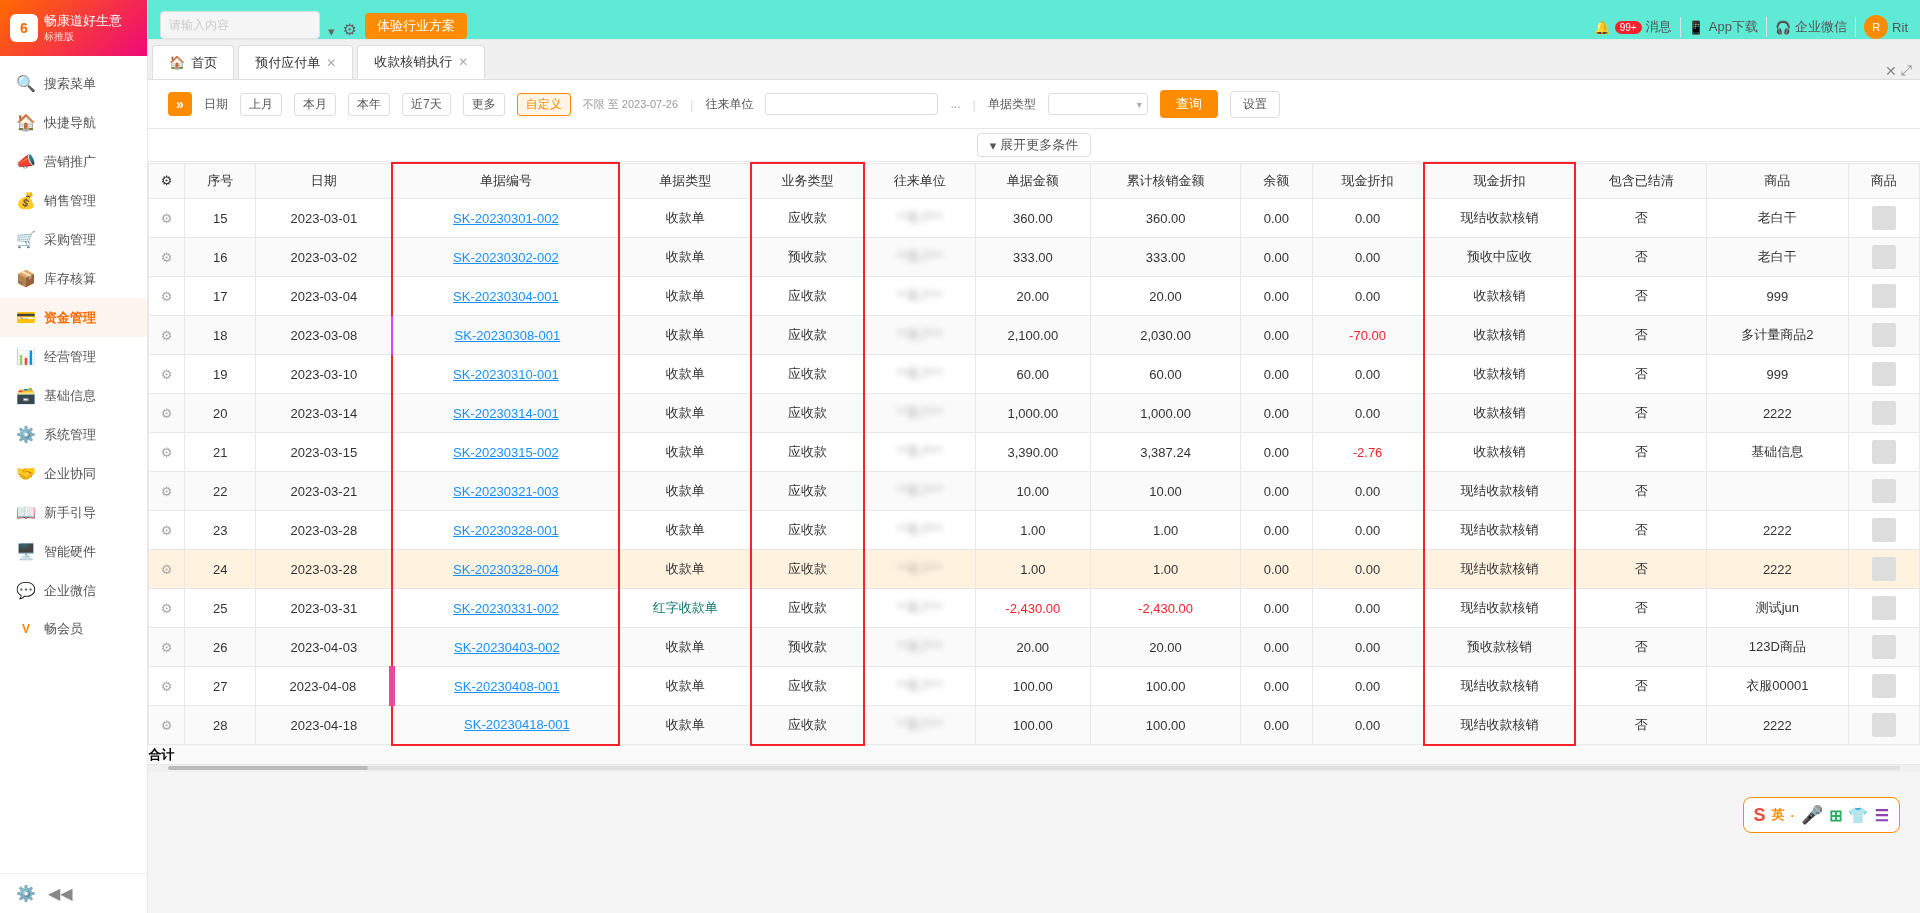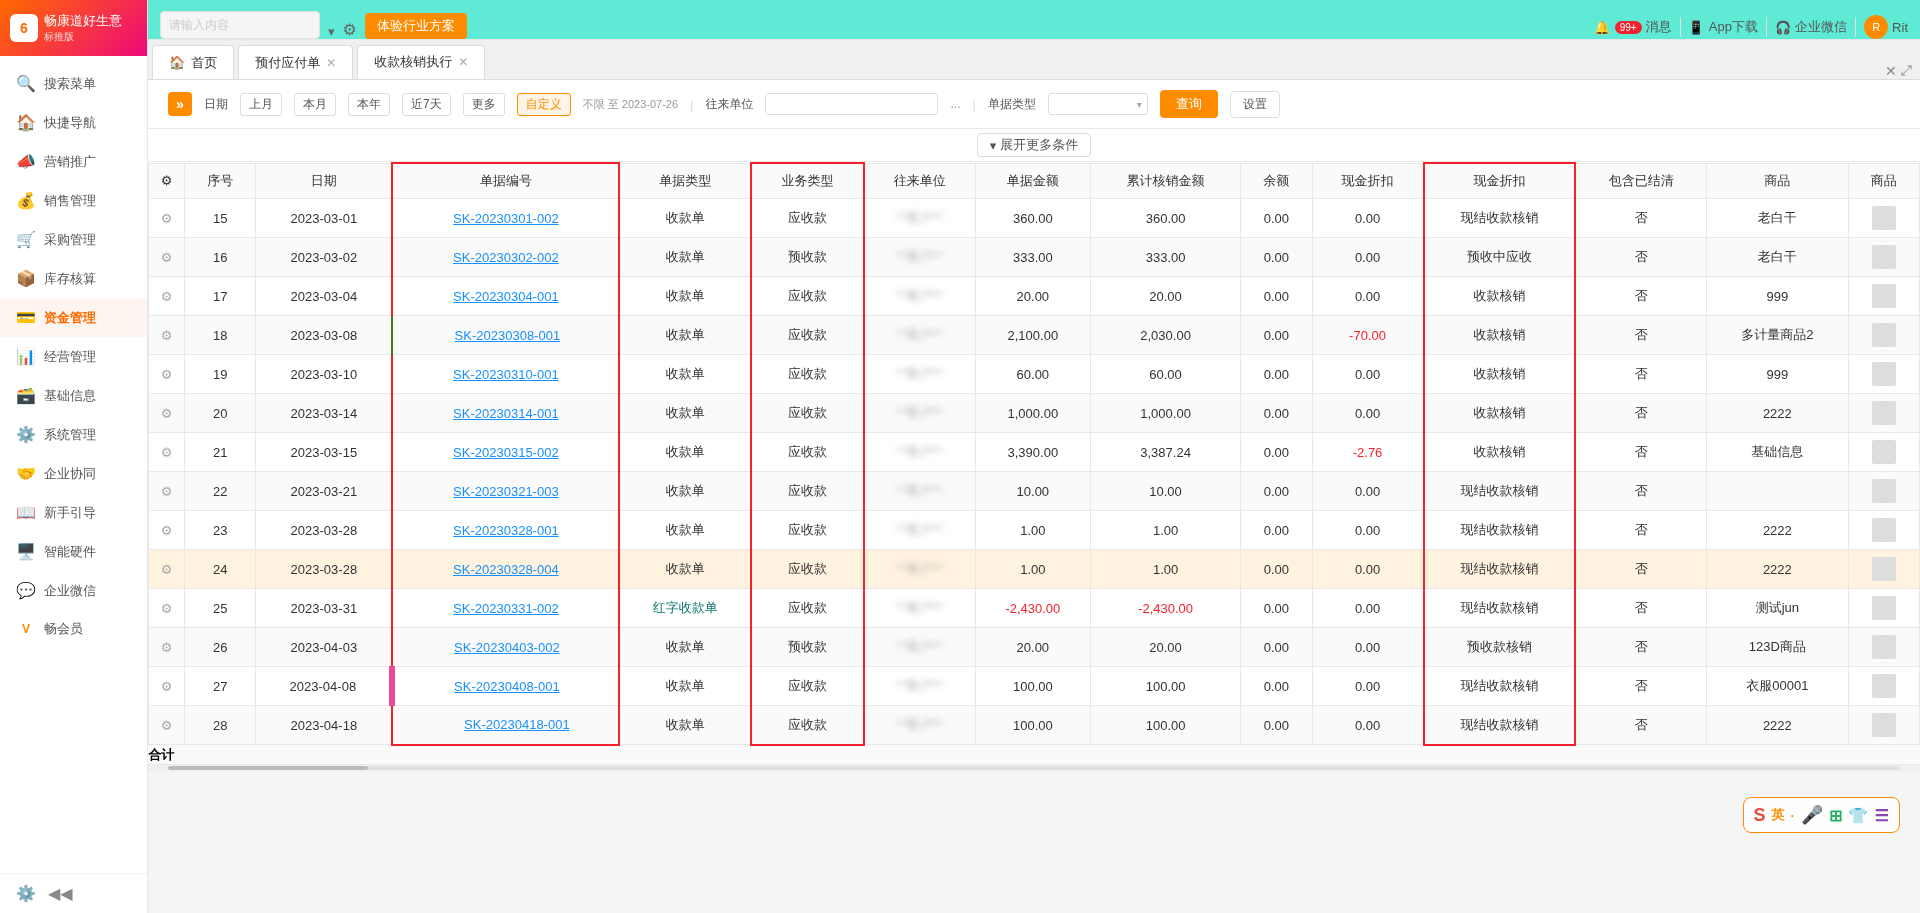--- a/index.html
+++ b/index.html
@@ -519,21 +519,21 @@
       <td>否</td>
       <td>999</td>
       <td>
         <span style="display:inline-block;width:24px;height:24px;background:#ddd;border-radius:2px;vertical-align:middle;"></span>
       </td>
     </tr>
             <tr>
       <td style="cursor:pointer;color:#aaa;">⚙</td>
       <td>18</td>
       <td>2023-03-08</td>
-      <td style="border-left:2px solid #4d7c0f;border-right:2px solid #f5222d;padding-left:13px;">
+      <td style="border-left:2px solid #d946ef;border-right:2px solid #f5222d;padding-left:13px;">
         <span class="link-cell">SK-20230308-001</span>
       </td>
       <td style="">收款单</td>
       <td style="border-left:2px solid #f5222d;border-right:2px solid #f5222d;">应收款</td>
       <td>
         <span class="blurred">**客户**</span>
       </td>
       <td style="">2,100.00</td>
       <td style="">2,030.00</td>
       <td>0.00</td>

